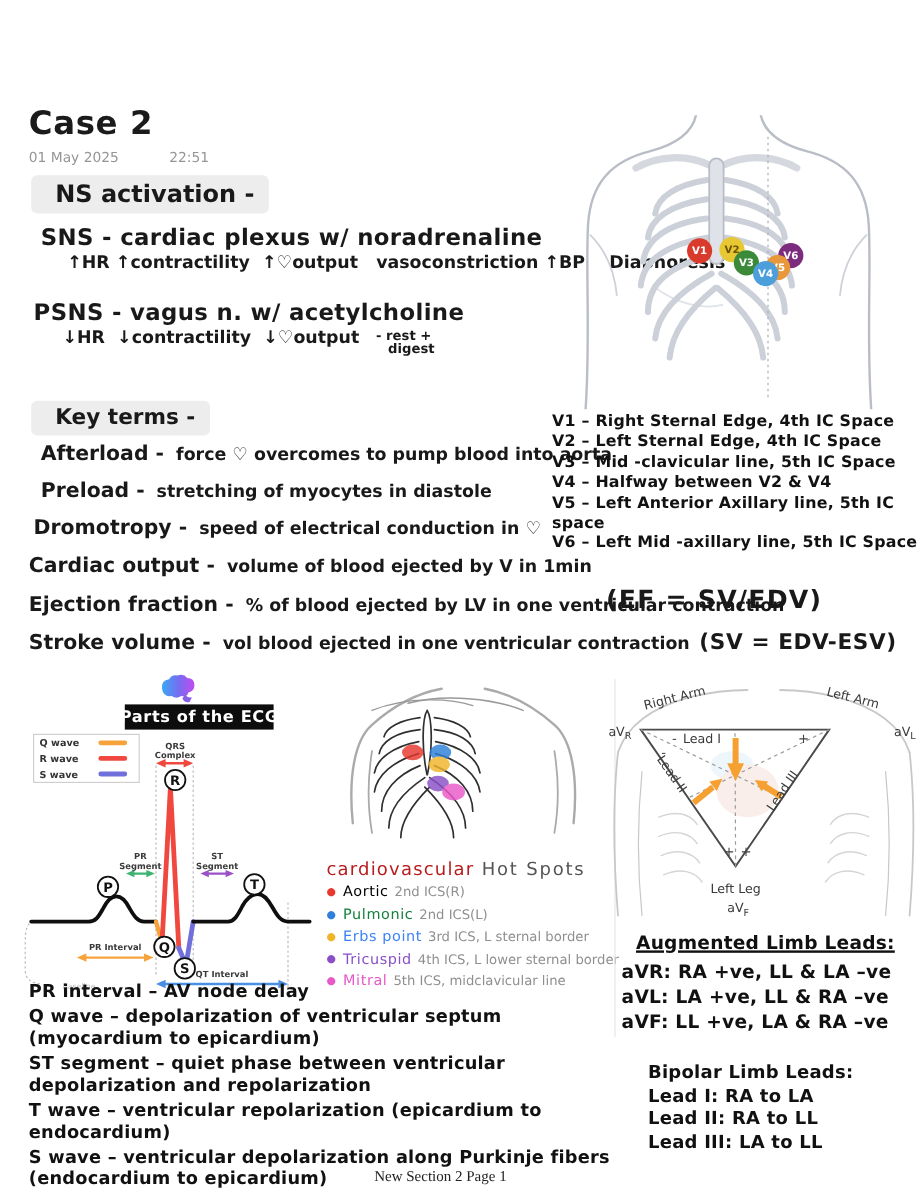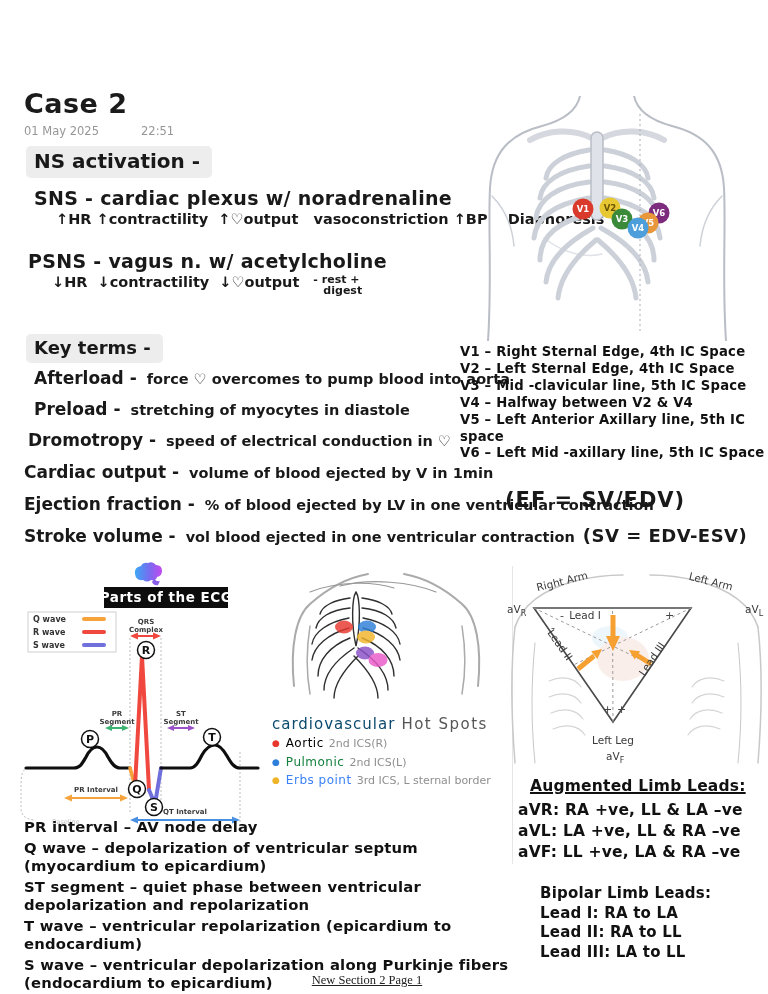--- a/index.html
+++ b/index.html
@@ -2,46 +2,46 @@
 <html><head>
 <meta charset="utf-8">
 <style>
   html,body{margin:0;padding:0;}
   body{width:768px;height:994px;background:#ffffff;position:relative;overflow:hidden;
        font-family:"DejaVu Sans",sans-serif;color:#1b1b1b;}
   .abs{position:absolute;}
   .hand{font-weight:700;color:#191919;}
   .typed{font-weight:700;color:#111;letter-spacing:.2px;}
   .pre{white-space:pre;}
-  .hl{background:#ededed;border-radius:5px;padding:3px 12px 5px 8px;display:inline-block;}
+  .hl{background:#ededed;border-radius:5px;padding:3px 12px 5px 20px;display:inline-block;}
   .title{font-size:27px;font-weight:bold;letter-spacing:.5px;}
   .dateline{font-size:11.5px;color:#969696;display:flex;gap:42px;}
   .bigline{font-size:19px;letter-spacing:.3px;}
   .effline{font-size:14.5px;}
   .digest{display:inline-block;font-size:11px;line-height:11px;margin-left:14px;vertical-align:top;}
   .ktrow{white-space:nowrap;}
   .ktrow .term{font-size:17px;}
   .ktrow .def{font-size:14.5px;margin-left:10px;}
   .ktrow .formula{font-size:18px;margin-left:8px;letter-spacing:.5px;}
   .formula-big{font-size:21px;letter-spacing:1px;}
   .vlist div{font-size:13.2px;line-height:16.9px;font-weight:700;}
   .hotlist{width:235px;}
-  .hot-title .script{font-size:15px;color:#0c4a6e;letter-spacing:1px;text-align:center;}
+  .hot-title .script{font-size:15px;color:#b91c1c;letter-spacing:1px;text-align:center;}
   .hot-title .rest{font-size:15px;color:#555;letter-spacing:1.5px;margin-left:6px;}
   .hot-item{line-height:14.5px;margin-top:2px;white-space:nowrap;}
   .hot-item .dot{font-size:9px;margin-right:6px;vertical-align:1px;}
   .hot-item .hname{font-size:12px;letter-spacing:.5px;}
   .hot-item .hdetail{font-size:11px;color:#8f8f8f;margin-left:5px;}
   .aug .hd{font-size:15.5px;text-decoration:underline;text-decoration-thickness:2px;margin-bottom:3px;margin-left:12px;}
   .aug div,.bip div{font-size:15.5px;line-height:21px;font-weight:700;}
   .bip div{font-size:15px;line-height:19.5px;}
   .wavedefs{width:505px;}
   .wavedefs div{font-size:14.8px;line-height:18.5px;font-weight:700;margin-bottom:2px;}
   .footer{width:734px;text-align:center;font-family:"Liberation Serif","DejaVu Serif",serif;
-          font-size:12.5px;color:#222;text-decoration:underline;}
+          font-size:12.5px;color:#222;}
   .img-edge{width:1px;background:#e6e6e6;}
   svg{display:block;}
   svg text{font-family:"DejaVu Sans",sans-serif;}
 </style>
 </head>
 <body>
 
 <div class="page">
 
   <div class="abs title" style="left:24px;top:88px;">Case 2</div>
@@ -275,20 +275,22 @@
     </g>
   </svg>
 
   <div class="abs hotlist" style="left:272px;top:714px;">
     <div class="hot-title">
       <span class="script">cardiovascular</span><span class="rest">Hot Spots</span>
     </div>
     <div class="hot-item"><span class="dot" style="color: rgb(232, 56, 46);">●</span><span class="hname" style="color: #000000;">Aortic</span><span class="hdetail">2nd ICS(R)</span></div>
     <div class="hot-item"><span class="dot" style="color: rgb(46, 127, 217);">●</span><span class="hname" style="color: #15803d;">Pulmonic</span><span class="hdetail">2nd ICS(L)</span></div>
     <div class="hot-item"><span class="dot" style="color: rgb(240, 180, 41);">●</span><span class="hname" style="color: #3b82f6;">Erbs point</span><span class="hdetail">3rd ICS, L sternal border</span></div>
+    <div class="hot-item"><span class="dot" style="color: rgb(138, 79, 200);">●</span><span class="hname" style="color: rgb(138, 79, 200);">Tricuspid</span><span class="hdetail">4th ICS, L lower sternal border</span></div>
+    <div class="hot-item"><span class="dot" style="color: rgb(232, 88, 200);">●</span><span class="hname" style="color: rgb(232, 88, 200);">Mitral</span><span class="hdetail">5th ICS, midclavicular line</span></div>
   </div>
 
   <div class="abs img-edge" style="left:512px;top:566px;height:298px;"></div>
   <svg class="abs" style="left:505px;top:563px;" width="263" height="218" viewBox="0 0 263 218">
     <g stroke="#c8c8c8" stroke-width="1.5" fill="none" stroke-linecap="round">
       <path d="M10,64 C18,40 40,26 70,18 C90,13 105,12 118,12"></path>
       <path d="M253,64 C245,40 223,26 193,18 C173,13 158,12 145,12"></path>
       <path d="M10,64 C6,100 6,150 10,200"></path>
       <path d="M253,64 C257,100 257,150 253,200"></path>
       <path d="M30,80 C26,120 26,160 30,200" stroke-width="1"></path>

